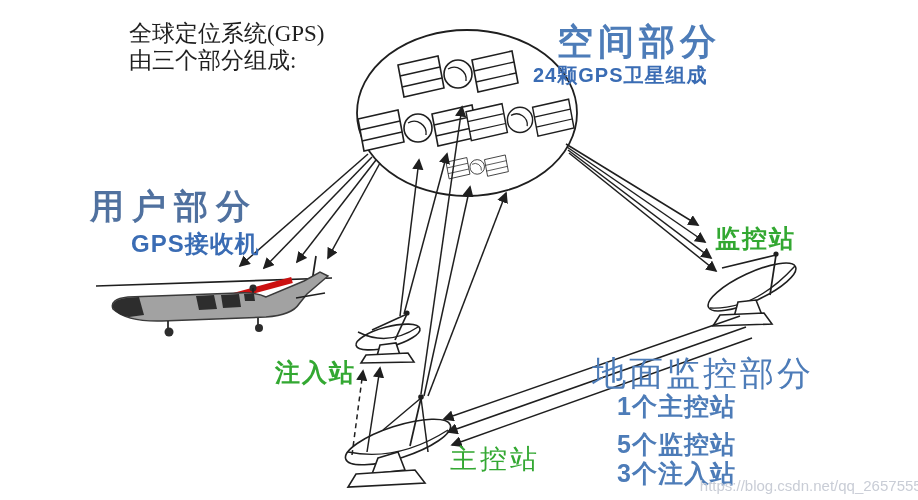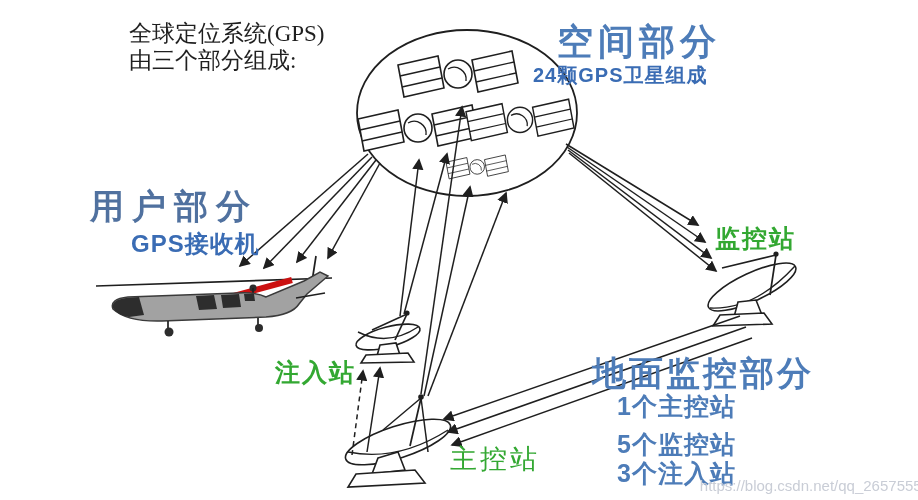--- a/index.html
+++ b/index.html
@@ -39,21 +39,21 @@
     letter-spacing:8px;color:var(--blue-user);
   }
   .user-sub{
     left:112px;top:228px;font-size:24px;font-weight:bold;
     letter-spacing:1px;color:var(--blue-sub);margin-left:19px;
   }
   .st-injection{left:275px;top:316px;font-size:25px;font-weight:bold;color:var(--green-station);letter-spacing:2px;margin-top:40px;}
   .st-monitor{left:715px;top:222px;font-size:25px;font-weight:bold;color:var(--green-station);letter-spacing:2px;text-align:right;}
   .st-master{left:450px;top:441px;font-size:27px;font-weight:normal;color:var(--green-station);letter-spacing:3px;}
   .ground-title{
-    left:592px;top:351px;font-size:34px;font-weight:bold;
+    left:592px;top:351px;font-size:34px;font-weight:normal;
     letter-spacing:3px;color:var(--blue-heading);
   }
   .ground-item{left:617px;font-size:25px;font-weight:bold;color:var(--blue-heading);letter-spacing:1px;}
   .gi1{top:390px;}
   .gi2{top:428px;}
   .gi3{top:457px;}
   .watermark{
     right:8px;top:477px;font-size:15px;color:var(--watermark-gray);z-index:3;
   }
 </style>

